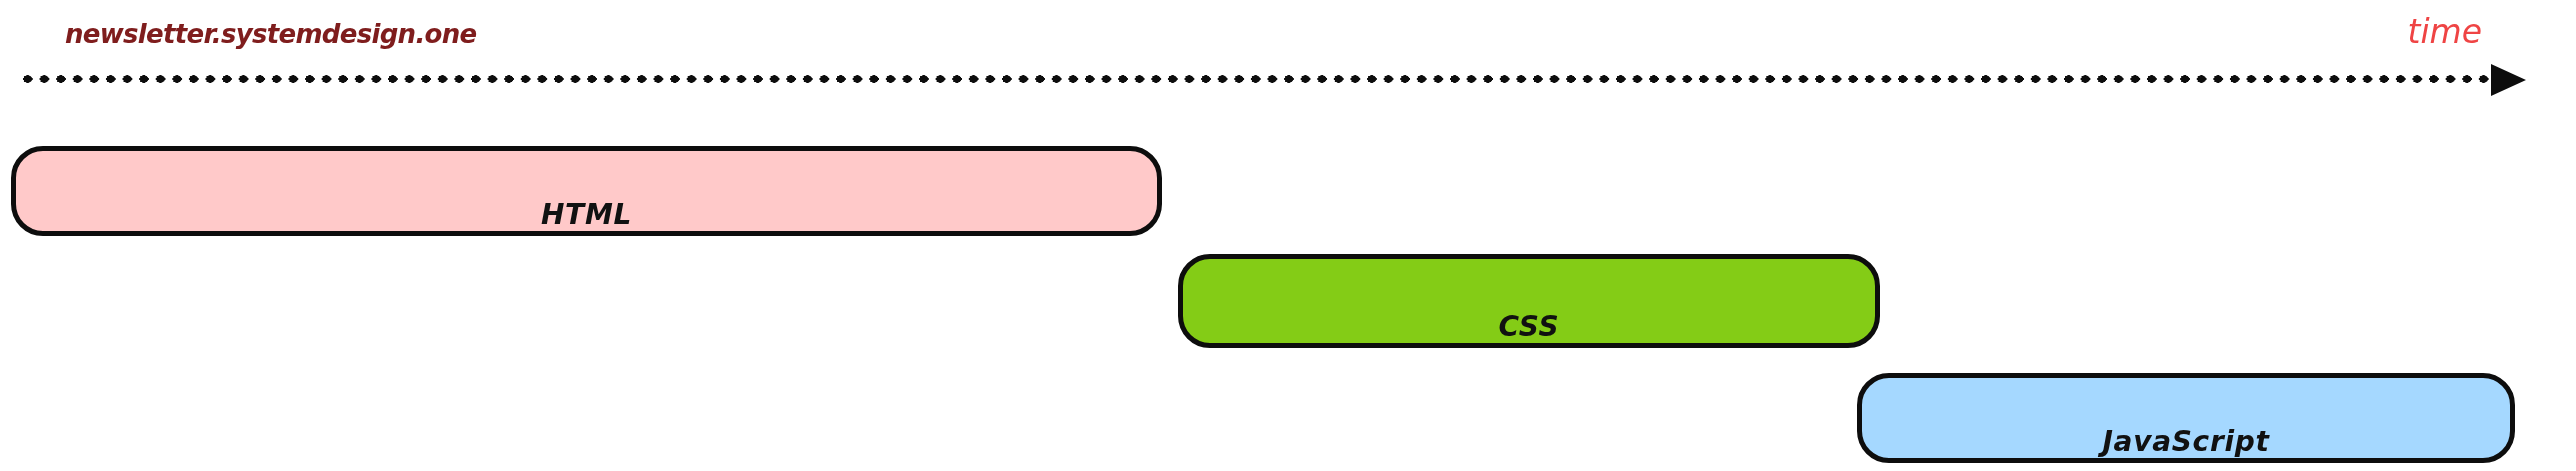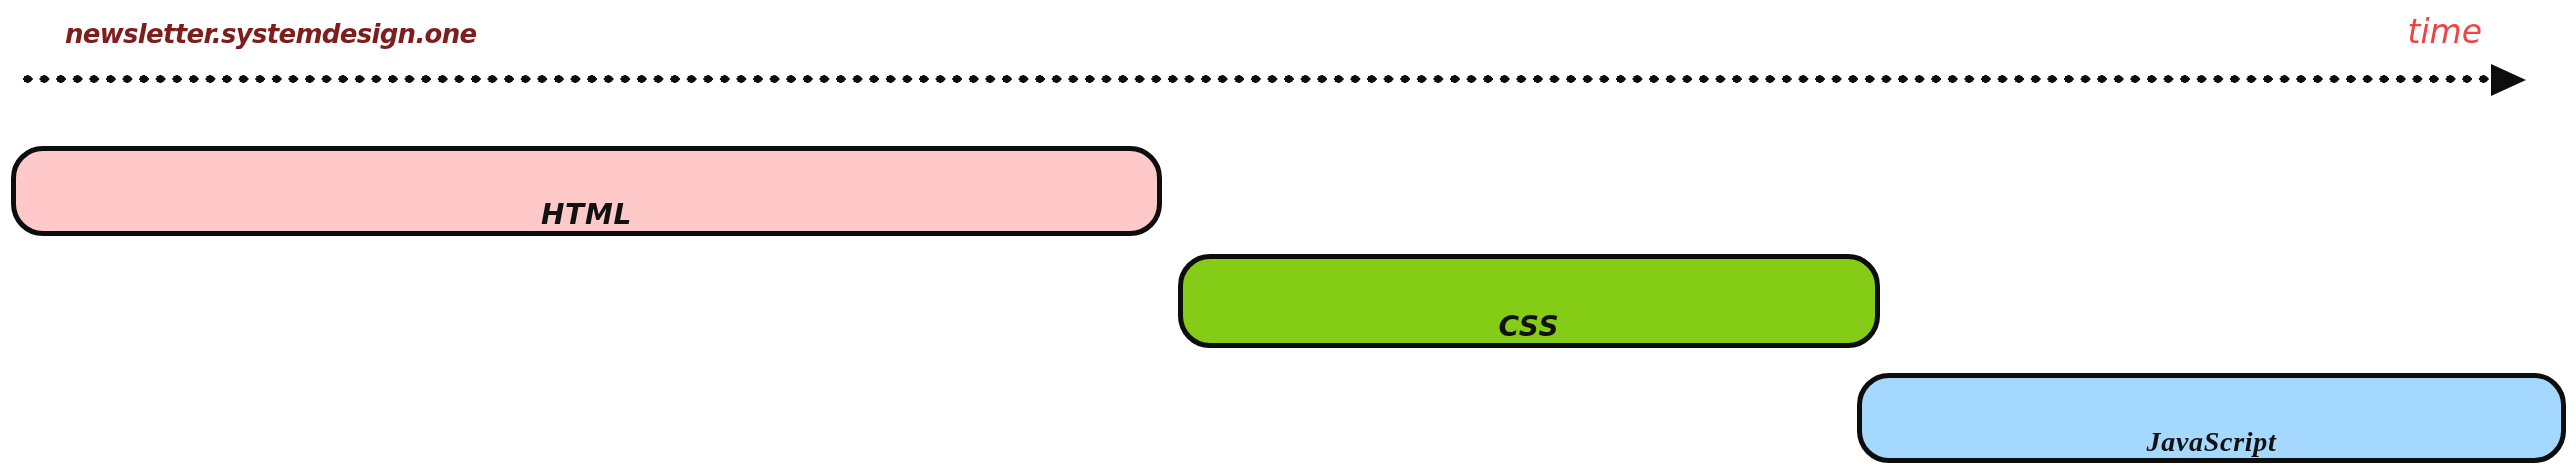--- a/index.html
+++ b/index.html
@@ -87,24 +87,23 @@
     left: 1152px;
     top: 254px;
     width: 702px;
     height: 94px;
     background: #84cc16;
     margin-left: 26px;
   }
   .bar-js {
     left: 1857px;
     top: 373px;
-    width: 709px;
+    width: 658px;
     height: 90px;
     background: #a5d8ff;
-    font-family: Liberation Serif, serif;
   }
 </style>
 </head>
 <body>
 
 <div class="canvas">
 
   <div class="watermark">newsletter.systemdesign.one</div>
 
   <div class="time-label">time</div>

